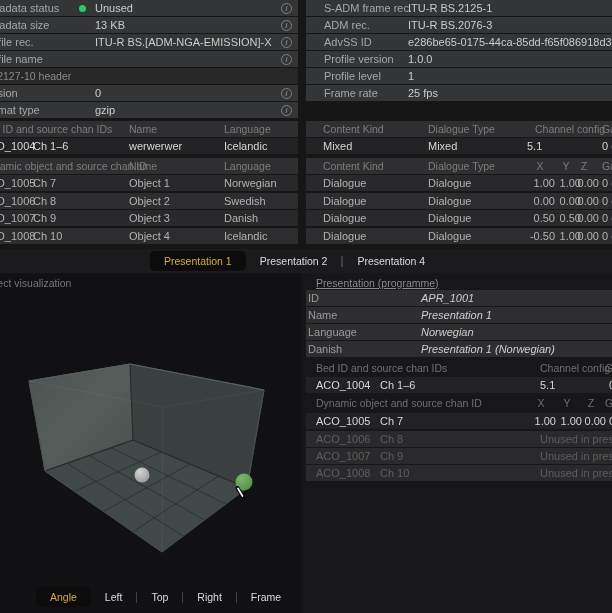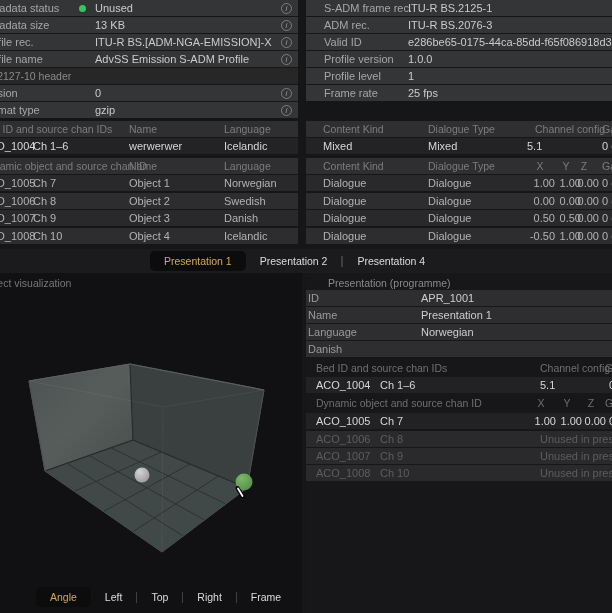--- a/index.html
+++ b/index.html
@@ -60,21 +60,21 @@
   .panel-title { position:absolute; height:12px; line-height:12px; font-size:10.5px; color:#767676;
     white-space:nowrap; }
   #viz-svg { position:absolute; left:0; top:273px; }
 
   
   .prow { position:absolute; left:306px; width:374px; height:16px; line-height:16px;
     font-size:11px; white-space:nowrap; }
   .prow span { position:absolute; top:0; }
   .pkv { background:#2e2e30; }
   .pkv .lab { left:2px; color:#9a9a9a; }
-  .pkv .val { left:115px; color:#cdcdcd; }
+  .pkv .val { left:115px; color:#cdcdcd;font-style:italic; }
   .phdr { color:#6f6f6f; font-size:10.5px; }
   .pact { background:#222224; color:#d6d6d6; }
   .pun { background:#2a2a2c; color:#5d5d5d; }
   .p-id { left:10px; } .p-ch { left:74px; }
   .p-cch { left:234px; } .p-ccv { left:234px; } .p-un { left:234px; }
   .p-x { left:220px; width:30px; text-align:right; }
   .p-y { left:246px; width:30px; text-align:right; }
   .p-z { left:270px; width:30px; text-align:right; }
   .ph-x { left:220px; width:30px; text-align:center; }
   .ph-y { left:246px; width:30px; text-align:center; }
@@ -97,21 +97,20 @@
     <span class="val">13 KB</span>
     <span class="info"></span>
   </div>
   <div class="krow tl" style="top:34px">
     <span class="lab">Profile rec.</span>
     <span class="val">ITU-R BS.[ADM-NGA-EMISSION]-X</span>
     <span class="info"></span>
   </div>
   <div class="krow tl" style="top:51px">
     <span class="lab">Profile name</span>
-    <span class="val">AdvSS Emission S-ADM Profile</span>
     <span class="info"></span>
   </div>
   <div class="sect" style="top:68px">
     <span>ST 2127-10 header</span>
   </div>
   <div class="krow tl" style="top:85px">
     <span class="lab">Version</span>
     <span class="val">0</span>
     <span class="info"></span>
   </div>
@@ -123,21 +122,21 @@
 
   <div class="krow tr" style="top:0">
     <span class="lab">S-ADM frame rec.</span>
     <span class="val">ITU-R BS.2125-1</span>
   </div>
   <div class="krow tr" style="top:17px">
     <span class="lab">ADM rec.</span>
     <span class="val">ITU-R BS.2076-3</span>
   </div>
   <div class="krow tr" style="top:34px">
-    <span class="lab">Valid ID</span>
+    <span class="lab">AdvSS ID</span>
     <span class="val">e286be65-0175-44ca-85dd-f65f086918d3</span>
   </div>
   <div class="krow tr" style="top:51px">
     <span class="lab">Profile version</span>
     <span class="val">1.0.0</span>
   </div>
   <div class="krow tr" style="top:68px">
     <span class="lab">Profile level</span>
     <span class="val">1</span>
   </div>
@@ -326,36 +325,37 @@
     <div class="seg-item">Left</div>
     <div class="seg-sep"></div>
     <div class="seg-item">Top</div>
     <div class="seg-sep"></div>
     <div class="seg-item">Right</div>
     <div class="seg-sep"></div>
     <div class="seg-item">Frame</div>
   </div>
 
   <div class="pr-panel"></div>
-  <div class="panel-title" style="left:328px; top:277px; color:#8a8a8a;">Presentation (programme)</div>
+  <div class="panel-title" style="left:316px; top:277px; color:#8a8a8a;text-decoration:underline;">Presentation (programme)</div>
 
   <div class="prow pkv" style="top:290px">
     <span class="lab">ID</span>
     <span class="val">APR_1001</span>
   </div>
   <div class="prow pkv" style="top:307px">
     <span class="lab">Name</span>
     <span class="val">Presentation 1</span>
   </div>
   <div class="prow pkv" style="top:324px">
     <span class="lab">Language</span>
     <span class="val">Norwegian</span>
   </div>
   <div class="prow pkv" style="top:341px">
     <span class="lab">Danish</span>
+    <span class="val">Presentation 1 (Norwegian)</span>
   </div>
 
   <div class="prow phdr" style="top:360px">
     <span class="p-id">Bed ID and source chan IDs</span>
     <span class="p-cch">Channel config</span>
     <span class="ph-g">Gain</span>
   </div>
   <div class="prow pact" style="top:377px">
     <span class="p-id">ACO_1004</span>
     <span class="p-ch">Ch 1–6</span>

